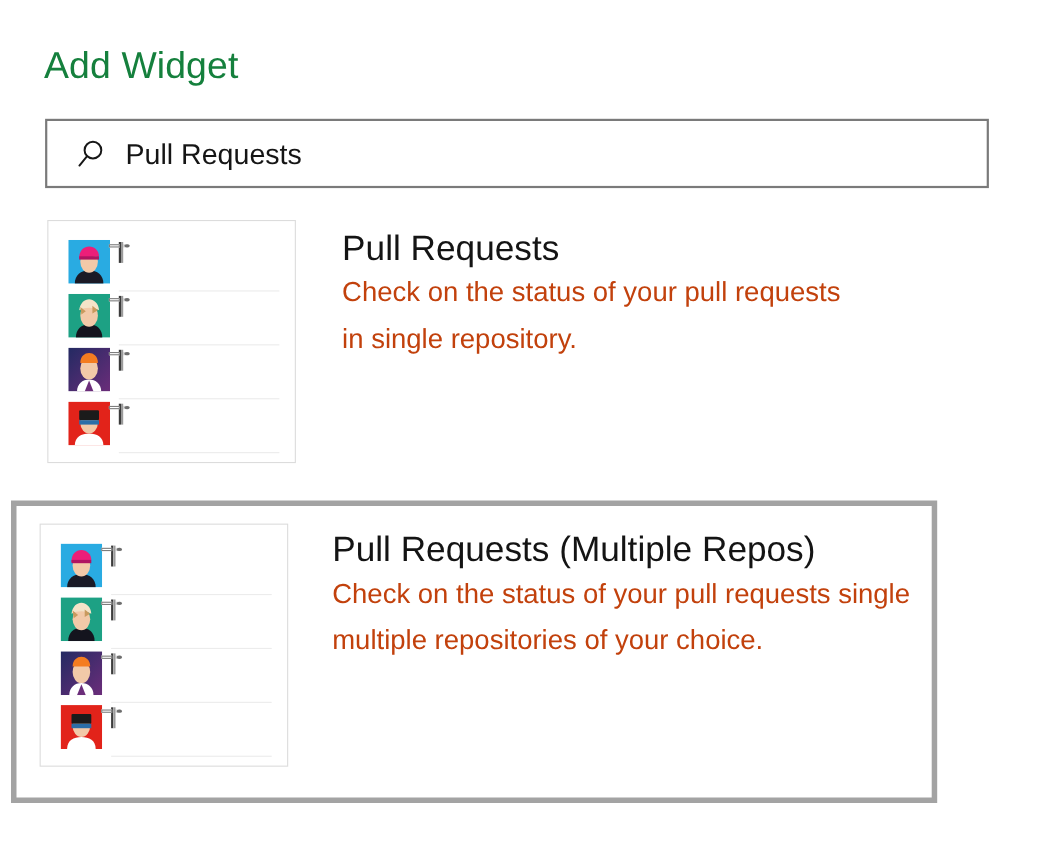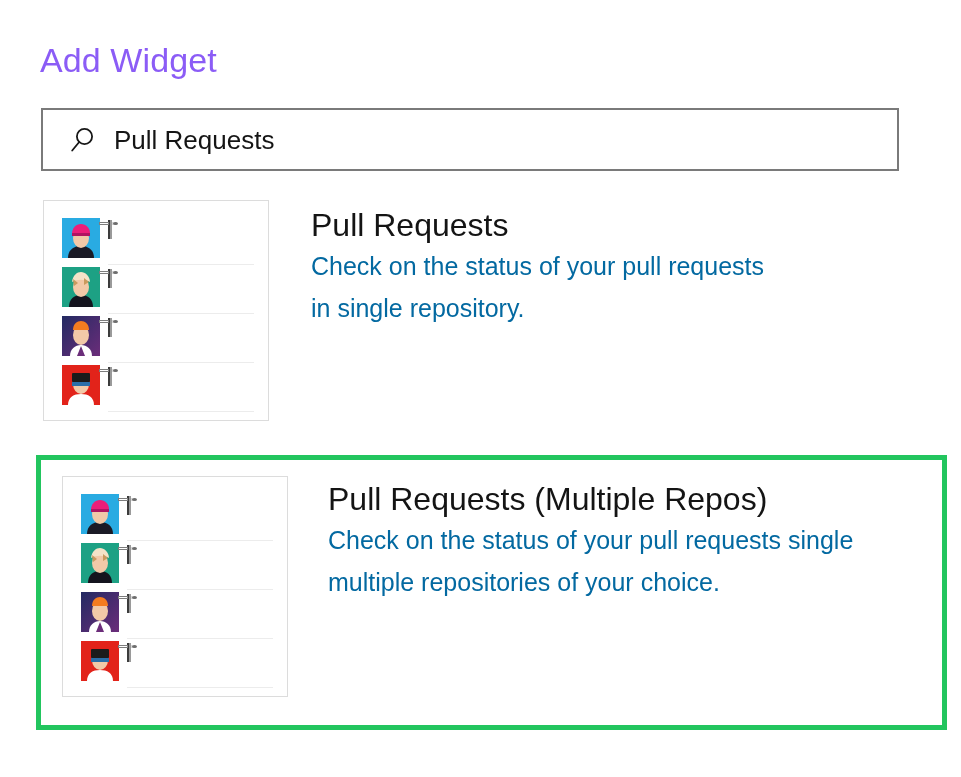--- a/index.html
+++ b/index.html
@@ -17,21 +17,21 @@
   }
 
   
   .page-title {
     position: absolute;
     left: 40px;
     top: 38px;
     font-size: 34px;
     font-weight: 400;
     line-height: 44px;
-    color: #8b5cf6;
+    color: #15803d;
     letter-spacing: 0.1px;
   }
 
   
   .search-box {
     position: absolute;
     left: 41px;
     top: 108px;
     width: 858px;
     height: 63px;
@@ -69,25 +69,25 @@
     display: flex;
     align-items: flex-start;
     box-sizing: border-box;
   }
   .widget-item.item-1 {
     padding: 5px 0 0 43px;
     height: 236px;
   }
   .widget-item.item-2 {
     position: absolute;
-    left: 36px;
+    left: 10px;
     top: 260px;
-    width: 911px;
+    width: 842px;
     height: 275px;
-    border: 5px solid #22c55e;
+    border: 5px solid #a3a3a3;
     padding: 16px 0 0 21px;
   }
 
   
   .thumb-card {
     flex: 0 0 auto;
     width: 226px;
     height: 221px;
     border: 1px solid #dcdcdc;
     background: #ffffff;
@@ -188,21 +188,21 @@
     font-size: 32px;
     line-height: 40px;
     font-weight: 400;
     color: #141414;
     white-space: nowrap;
   }
   .widget-desc {
     font-size: 25px;
     line-height: 42px;
     font-weight: 400;
-    color: #0369a1;
+    color: #c2410c;
     max-width: 470px;
   }
   .item-2 .widget-desc { max-width: 575px; }
 </style>
 </head>
 <body>
 
 <div class="page-title">Add Widget</div>
 
 <div class="search-box">

